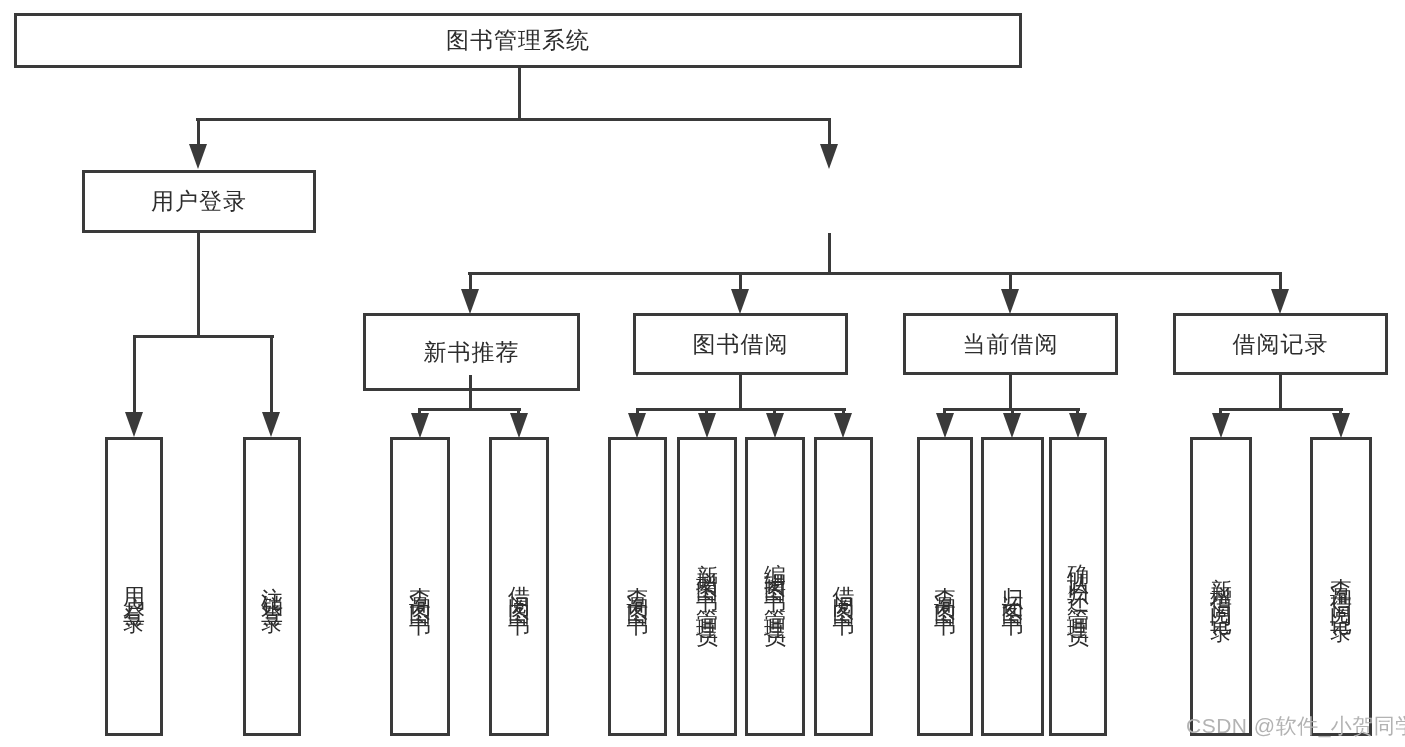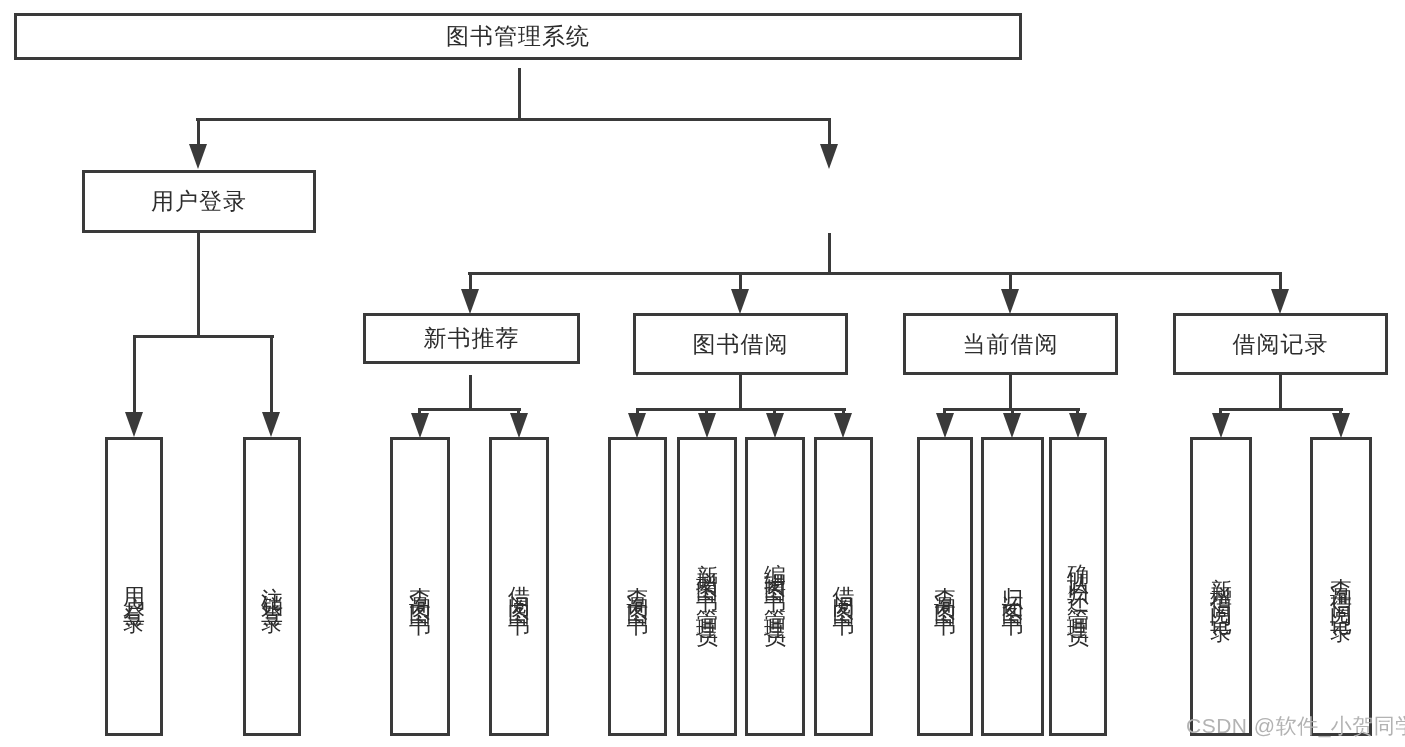--- a/index.html
+++ b/index.html
@@ -26,24 +26,24 @@
     position:absolute;width:0;height:0;
     border-left:9px solid transparent;border-right:9px solid transparent;
     border-top:25px solid #3a3a3a;
   }
   #watermark{
     position:absolute;left:1186px;top:712px;z-index:5;
     font-size:21px;color:#b3b3b3;letter-spacing:0.5px;white-space:nowrap;
   }
 
   
-  #n-root{left:14px;top:13px;width:1008px;height:47px;}
+  #n-root{left:14px;top:13px;width:1008px;height:55px;}
   #n-login{left:82px;top:170px;width:234px;height:63px;}
   #n-mgmt{left:712px;top:170px;width:235px;height:63px;}
-  #n-s1{left:363px;top:313px;width:217px;height:51px;text-align:right;}
+  #n-s1{left:363px;top:313px;width:217px;height:78px;text-align:right;}
   #n-s2{left:633px;top:313px;width:215px;height:62px;}
   #n-s3{left:903px;top:313px;width:215px;height:62px;}
   #n-s4{left:1173px;top:313px;width:215px;height:62px;}
 
   .leaf{top:437px;height:299px;}
   #l-login-0{left:105px;width:58px;}
   #l-login-1{left:243px;width:58px;}
   #l-s1-0{left:390px;width:60px;}
   #l-s1-1{left:489px;width:60px;}
   #l-s2-0{left:608px;width:59px;}

